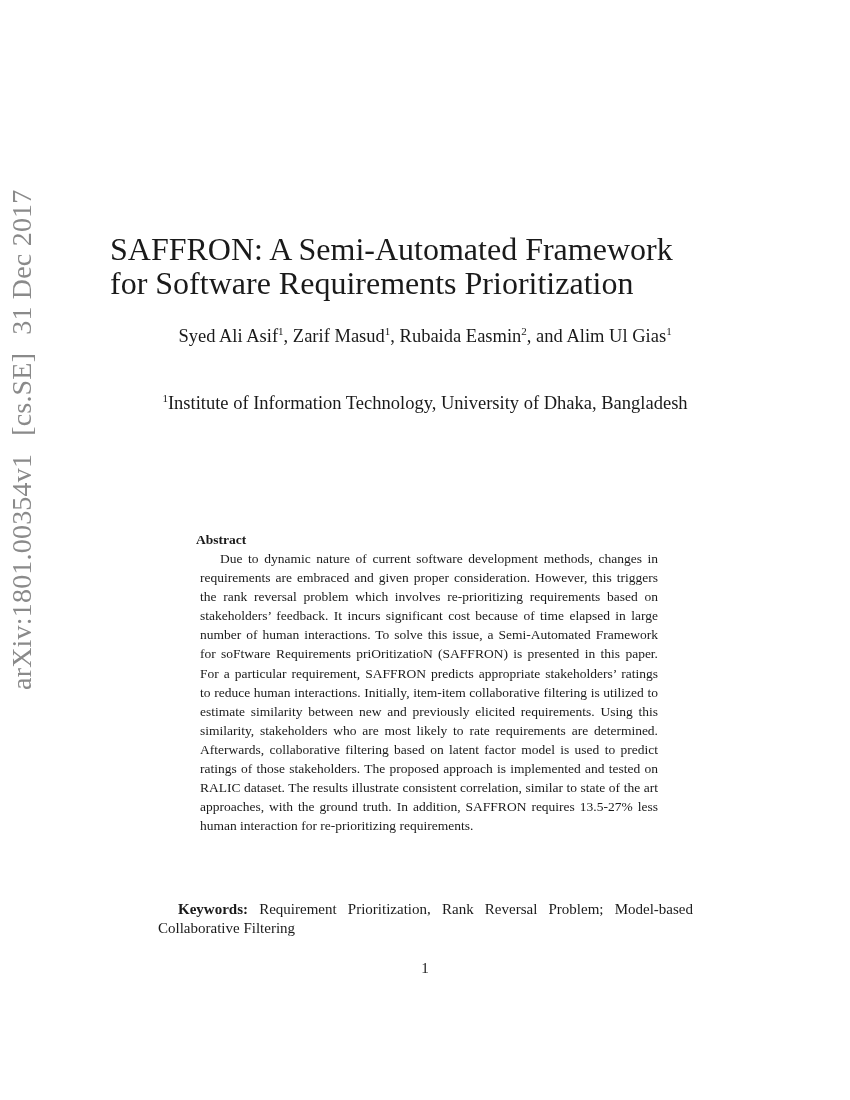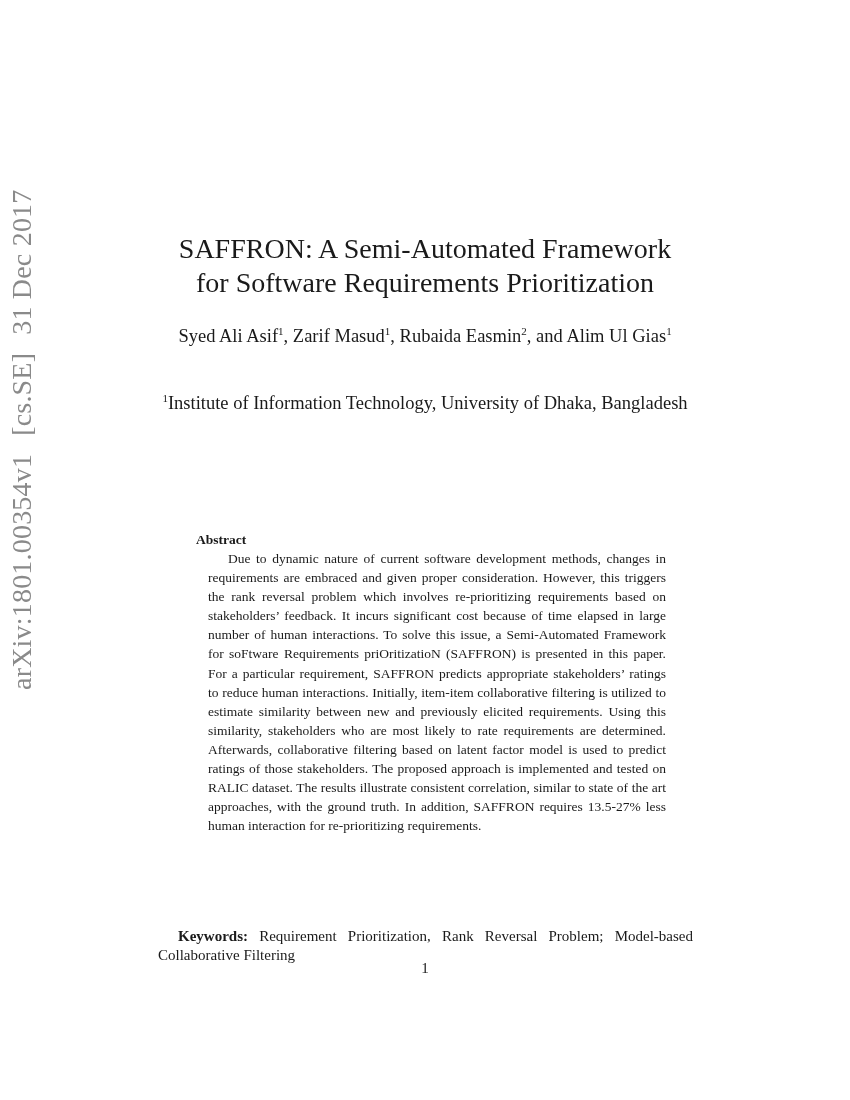--- a/index.html
+++ b/index.html
@@ -8,45 +8,45 @@
       font-family: "DejaVu Serif", "Liberation Serif", serif; color: #1a1a1a;
     }
     .stamp {
       position: absolute; left: 6px; top: 690px; width: 420px; height: 36px;
       transform-origin: 0 0; transform: rotate(-90deg);
       font-family: "Liberation Serif", serif; font-size: 28px; color: #8a8a8a;
       white-space: nowrap; letter-spacing: 0.2px;
     }
     .stamp span { margin-right: 18px; }
     .title {
-      position: absolute; left: 110px; width: 630px; top: 232px; text-align: center;
-      font-family: "Liberation Serif", serif; font-size: 28px; line-height: 34px;
+      position: absolute; left: 110px; width: 630px; top: 232px; text-align: left;
+      font-family: "Liberation Serif", serif; font-size: 32px; line-height: 34px;
     }
     .authors {
       position: absolute; left: 140px; width: 570px; top: 325px; text-align: center;
       font-family: "Liberation Serif", serif; font-size: 18.5px; line-height: 23px;
     }
     .affils {
       position: absolute; left: 140px; width: 570px; top: 392px; text-align: center;
       font-family: "Liberation Serif", serif; font-size: 18.5px; line-height: 23px;
     }
     sup { font-size: 11px; vertical-align: 7px; line-height: 0; }
     .abstract-head {
       position: absolute; left: 196px; width: 458px; top: 532px; text-align: left;
       font-family: "Liberation Serif", serif; font-weight: bold; font-size: 13.5px;
     }
     .abstract {
-      position: absolute; left: 208px; width: 458px; top: 549px;
+      position: absolute; left: 200px; width: 458px; top: 549px;
       font-family: "Liberation Serif", serif; font-size: 13.5px; line-height: 19.1px;
       text-align: justify; text-indent: 20px; hyphens: auto;
     }
     .keywords {
       position: absolute; left: 158px; width: 535px; top: 900px;
       font-family: "Liberation Serif", serif; font-size: 15px; line-height: 19px;
-      text-align: justify; text-indent: 20px; margin-top: 27px;
+      text-align: justify; text-indent: 20px;
     }
     .keywords b { font-weight: bold; }
     .page-num {
       position: absolute; left: 0; width: 850px; top: 960px; text-align: center;
       font-family: "Liberation Serif", serif; font-size: 15px;
     }
   </style>
 </head>
 <body>
 

